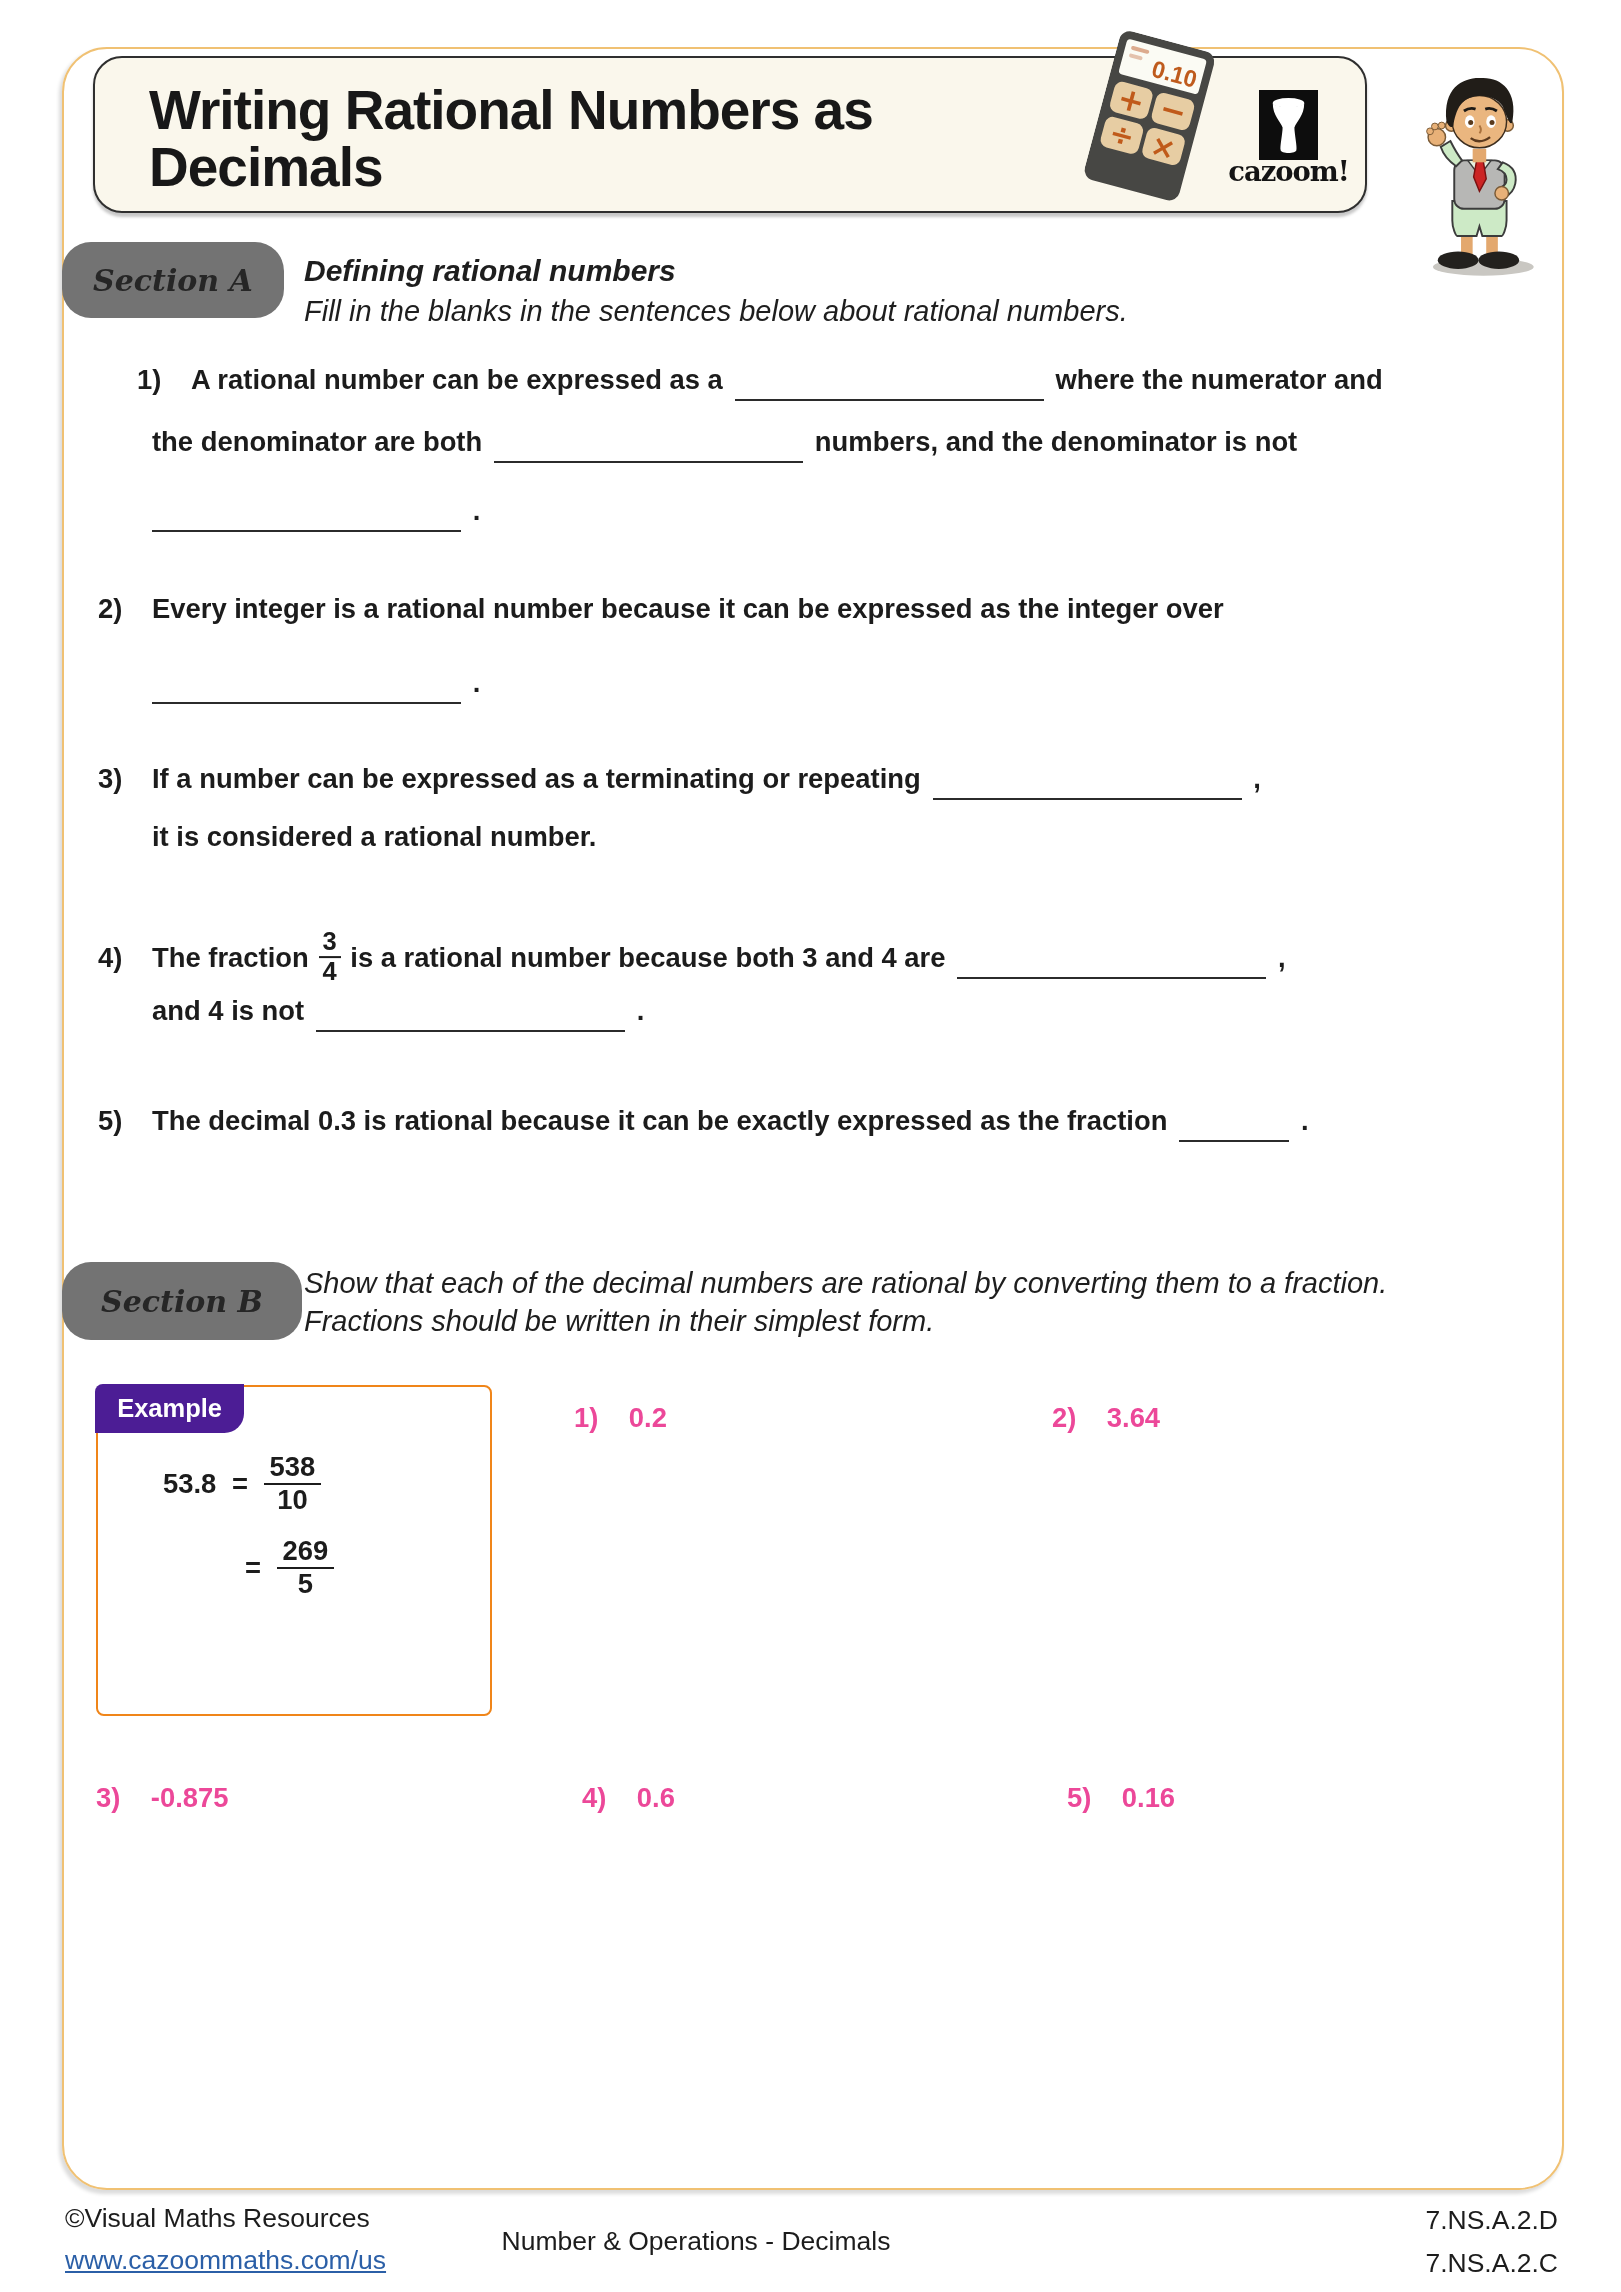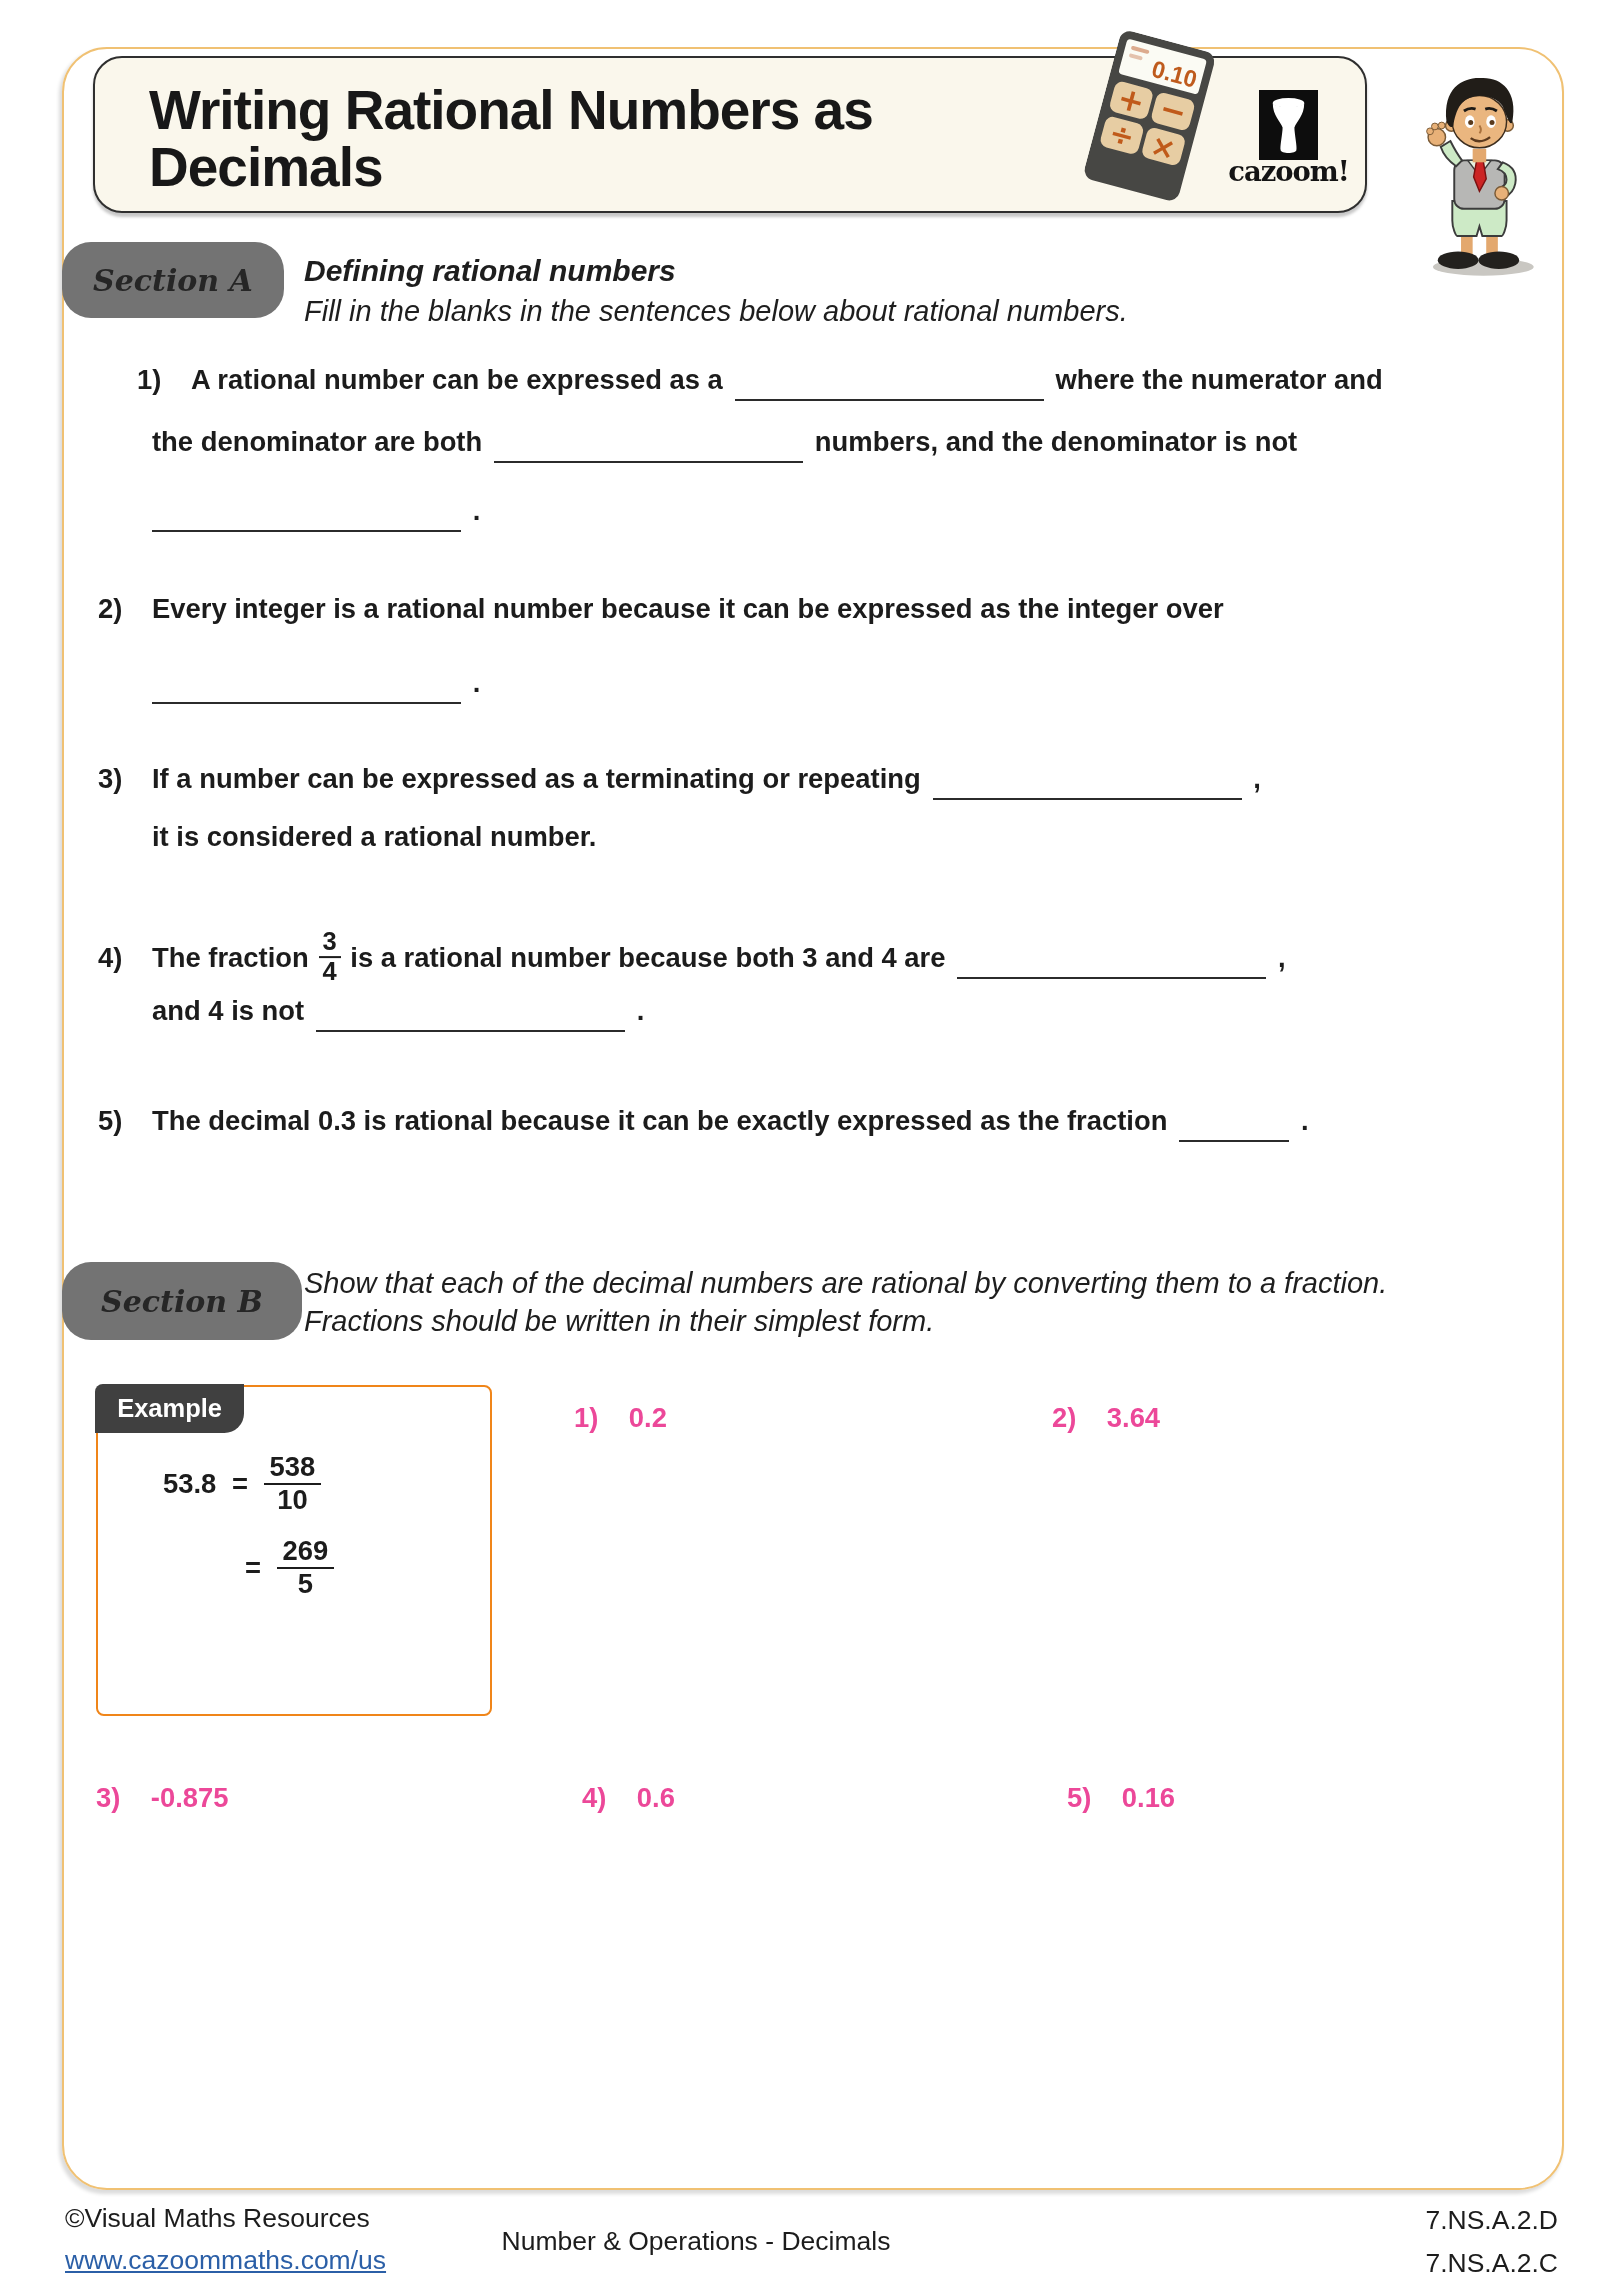--- a/index.html
+++ b/index.html
@@ -51,21 +51,21 @@
          vertical-align:-11.8px;margin:0 11.8px;}
   .blank.first{margin-left:0;}
   .blank.sm{width:110px;}
   .frac{display:inline-flex;flex-direction:column;align-items:center;vertical-align:middle;
         font-size:25.5px;line-height:1.08;margin:0 9.8px;transform:translateY(-2.9px);font-weight:700;}
   .frac .top{border-bottom:2.9px solid #1c1c1c;padding:0 3.9px;}
 
   
   .example-box{position:absolute;left:96px;top:1385px;width:392px;height:327px;
                border:2.9px solid #f08519;border-radius:7.8px;background:#ffffff;}
-  .example-tab{position:absolute;left:-2.9px;top:-2.9px;width:149px;height:49px;background:#404040;
+  .example-tab{position:absolute;left:-2.9px;top:-2.9px;width:149px;height:49px;background:#4c1d95;
                border-radius:7.8px 0 19.6px 0;display:flex;align-items:center;justify-content:center;
                color:#ffffff;font-weight:700;font-size:25.5px;}
   .ex-row{position:absolute;display:flex;align-items:center;gap:15.7px;
           font-size:27.4px;font-weight:700;color:#1c1c1c;}
   .ex-row1{left:65px;top:65px;}
   .ex-row2{left:147px;top:149px;}
   .exfrac{display:flex;flex-direction:column;align-items:center;line-height:1.12;}
   .exfrac .top{border-bottom:2.9px solid #1c1c1c;padding:0 5.9px;}
 
   

